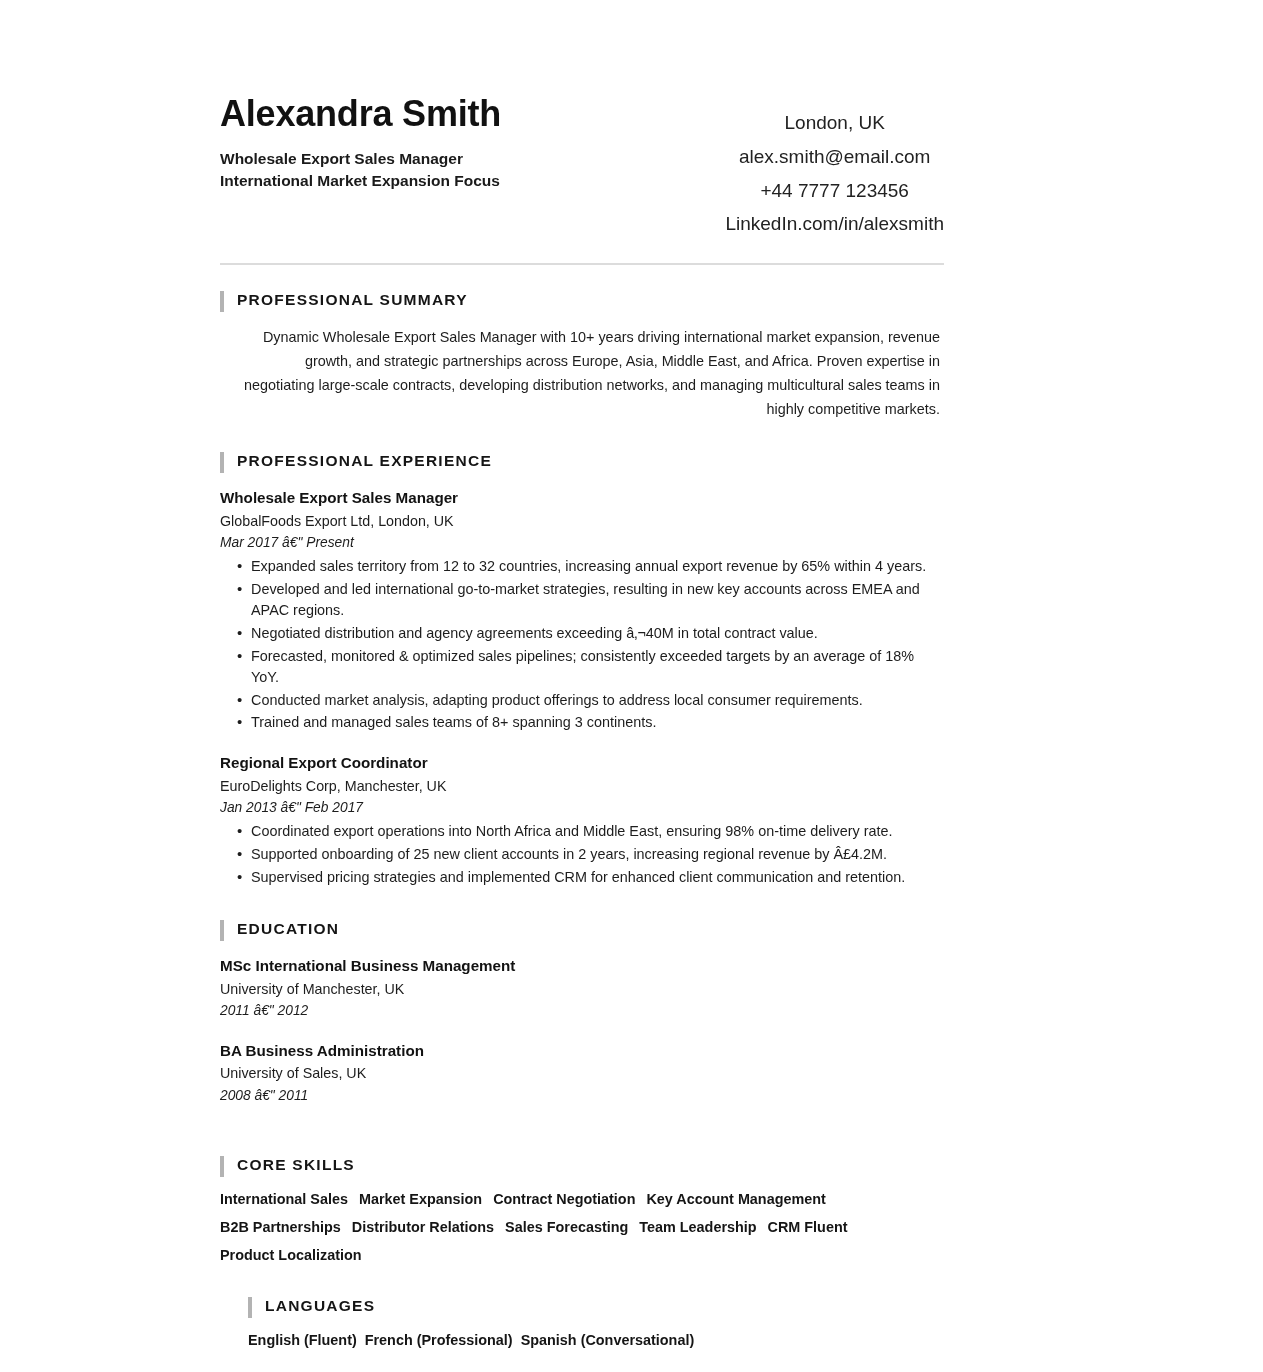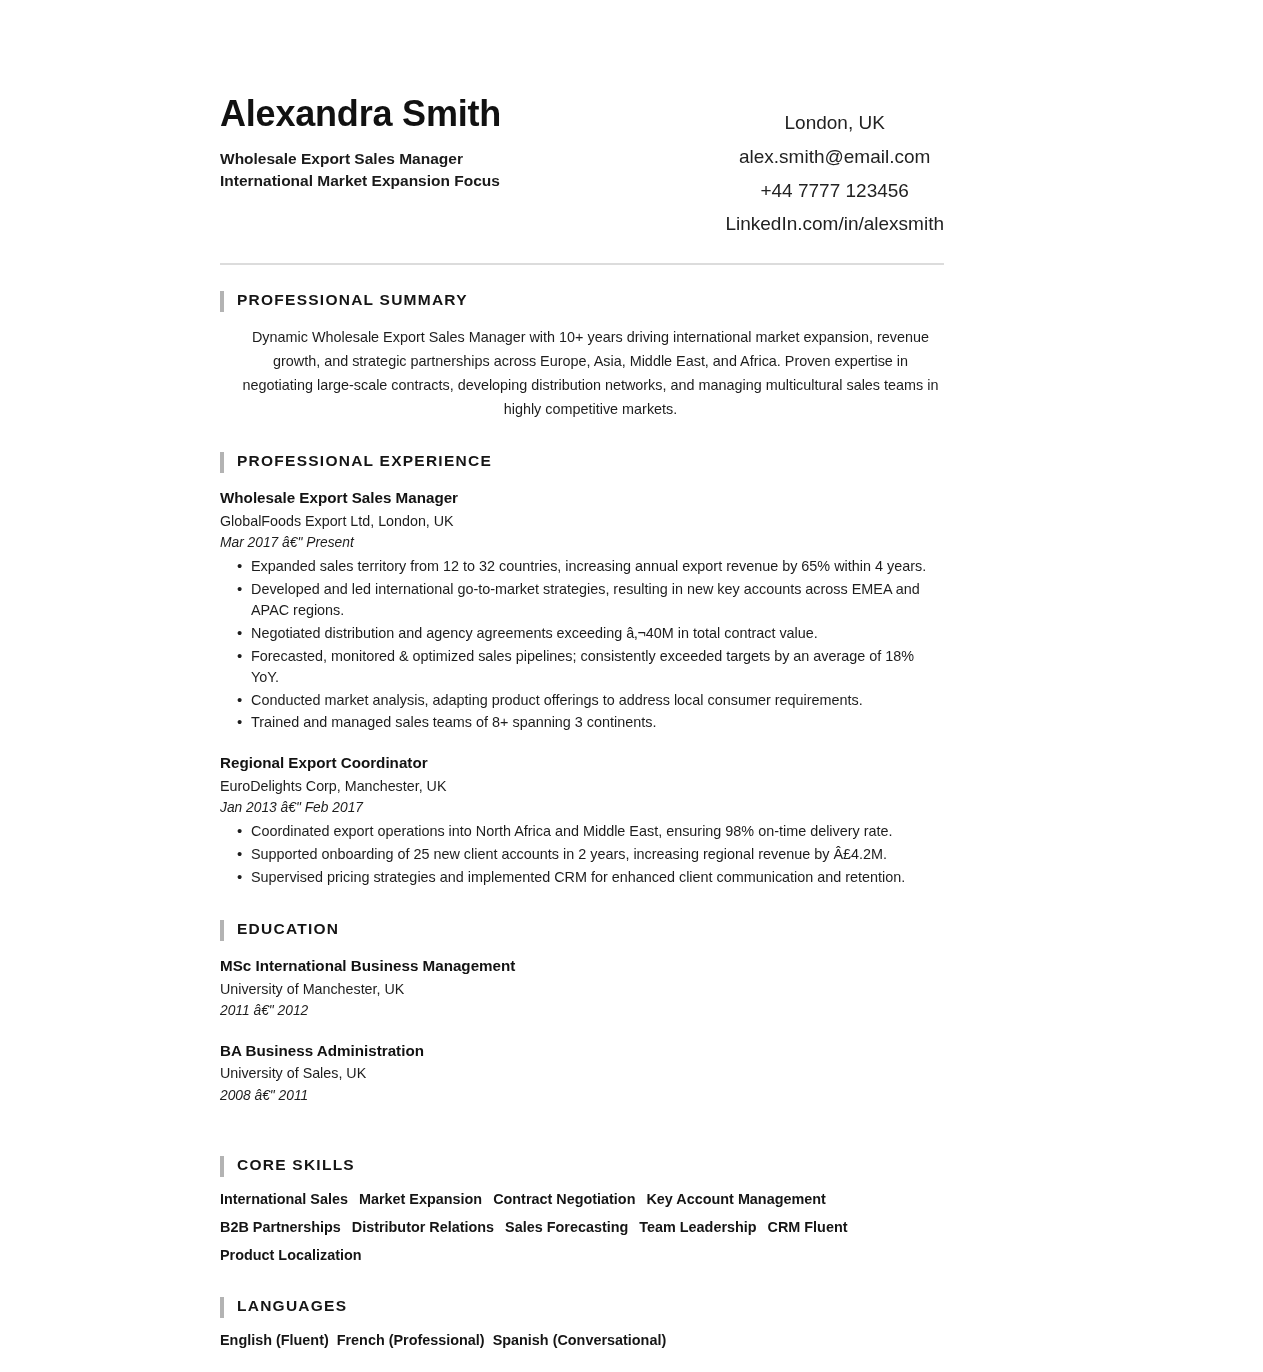--- a/index.html
+++ b/index.html
@@ -78,21 +78,21 @@
     text-transform: uppercase;
     color: #151515;
   }
 
   .summary-text {
     font-size: 14.4px;
     line-height: 1.66;
     color: #1d1d1d;
     margin-left: 21px;
     margin-right: 4px;
-    text-align: center;
+    text-align: right;
   }
 
   
   .entry { margin-bottom: 18px; }
   .entry:last-child { margin-bottom: 0; }
   .entry-title {
     font-size: 15.2px;
     font-weight: bold;
     color: #121212;
     line-height: 1.5;
@@ -147,21 +147,21 @@
     line-height: 1.2;
   }
   .lang-wrap {
     display: flex;
     flex-wrap: wrap;
     column-gap: 32px;
     row-gap: 18px;
     gap: 8px;
   }
   .section-skills { margin-top: 50px; }
-  .section-languages { margin-top: 32px; }
+  .section-languages { margin-top: 32px; margin-left: 28px; }
   .section-experience { margin-top: 30px; }
   .section-education { margin-top: 32px; }
 </style>
 </head>
 <body>
 
 <div class="page">
 
   <div class="header">
     <div class="identity">

